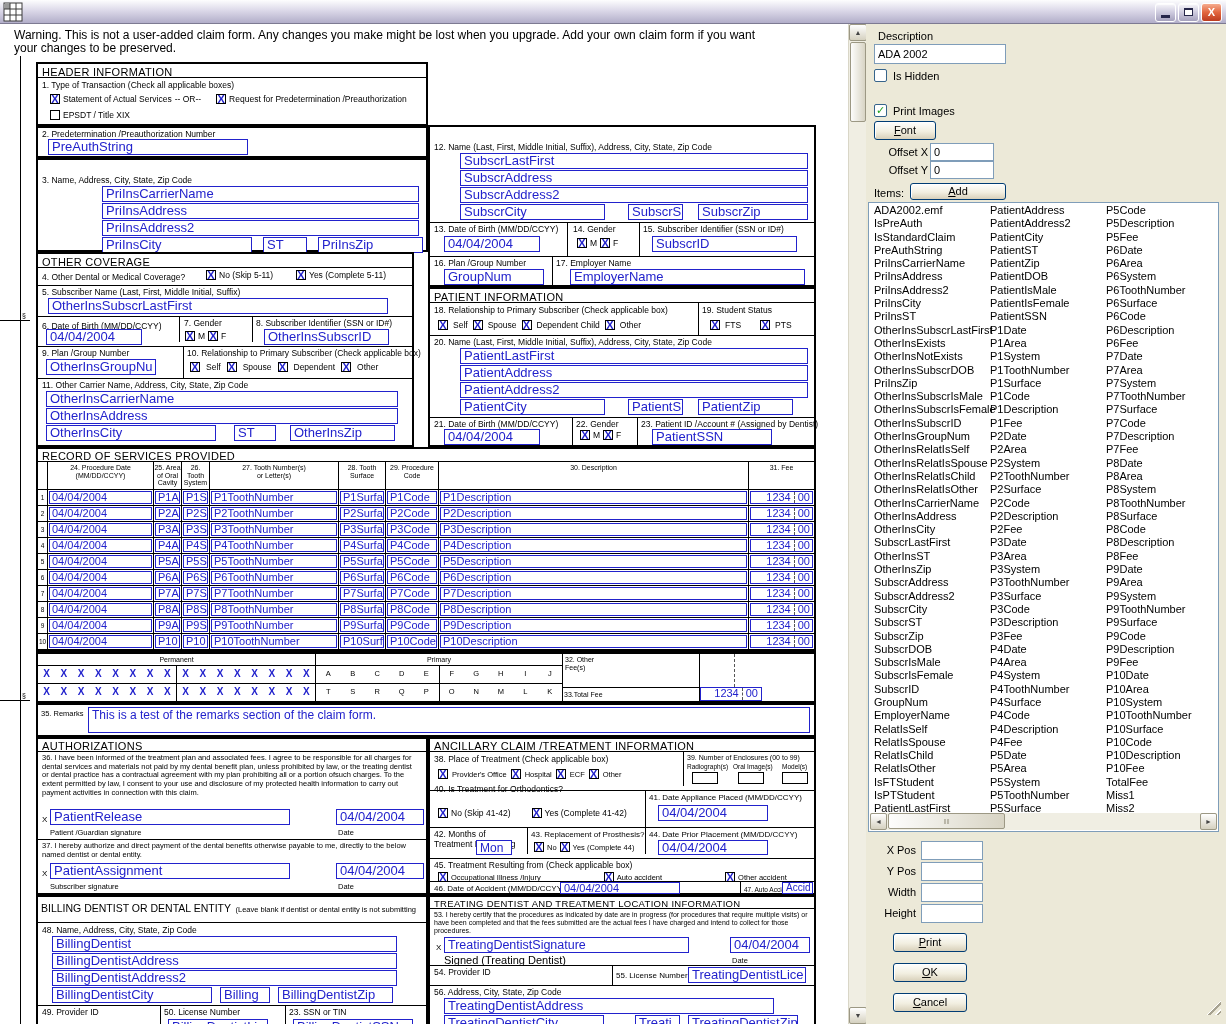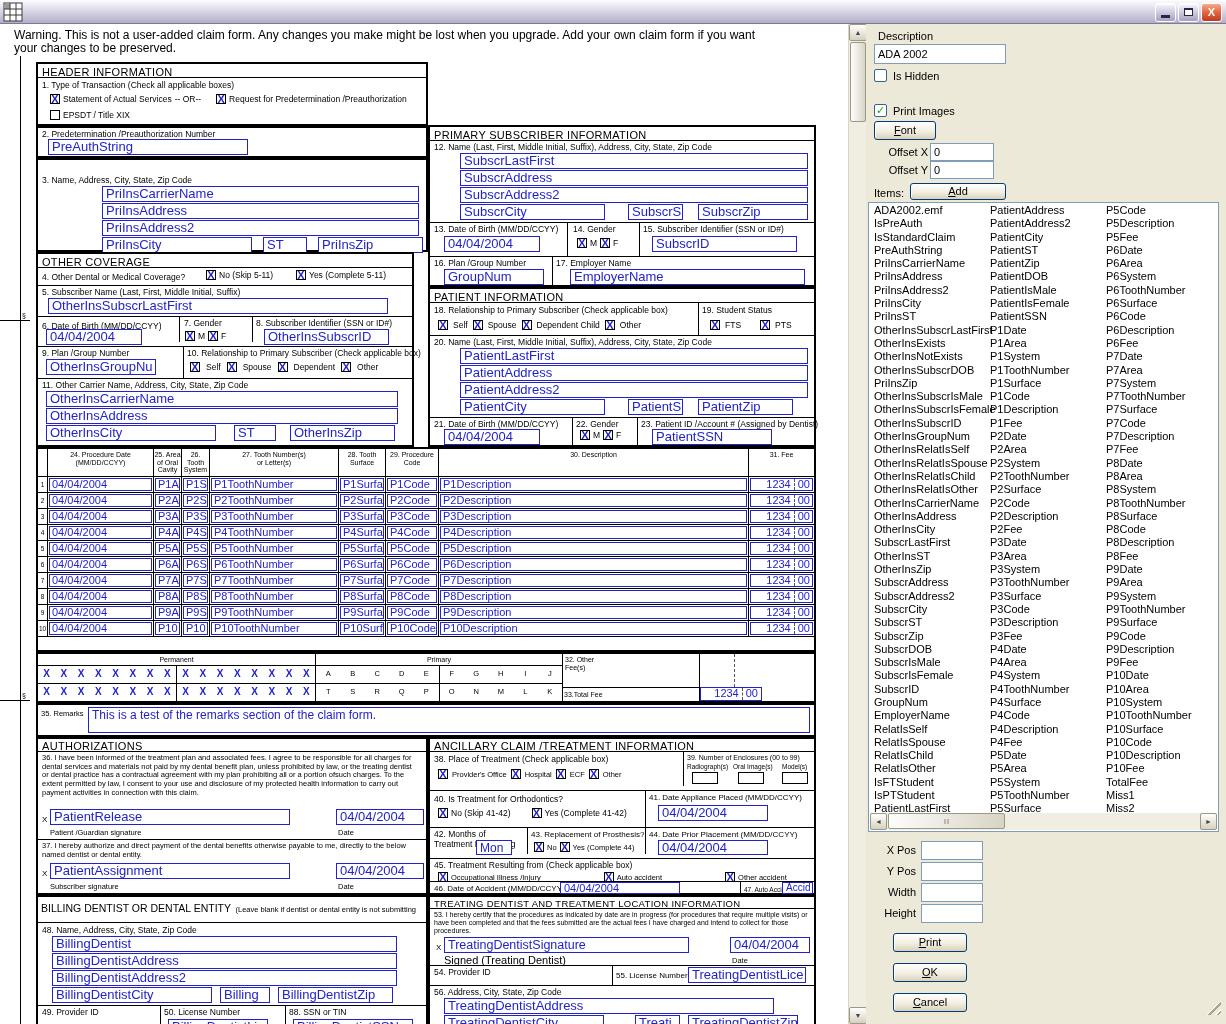--- a/index.html
+++ b/index.html
@@ -175,21 +175,20 @@
   <div class="abs divt" style="left:0;top:124px;width:374px"></div>
   <div class="q" style="left:4px;top:127px">11. Other Carrier Name, Address, City, State, Zip Code</div>
   <div class="bf" style="left:8px;top:137px;width:352px">OtherInsCarrierName</div>
   <div class="bf" style="left:8px;top:154px;width:352px">OtherInsAddress</div>
   <div class="bf" style="left:8px;top:171px;width:170px">OtherInsCity</div>
   <div class="bf" style="left:196px;top:171px;width:42px">ST</div>
   <div class="bf" style="left:252px;top:171px;width:105px">OtherInsZip</div>
 </div>
 
 <div class="fbox" style="left:428px;top:125px;width:388px;height:162px">
-  <div class="sec-t">PRIMARY SUBSCRIBER INFORMATION</div>
   <div class="q" style="left:4px;top:16px">12. Name (Last, First, Middle Initial, Suffix), Address, City, State, Zip Code</div>
   <div class="bf" style="left:30px;top:26px;width:348px">SubscrLastFirst</div>
   <div class="bf" style="left:30px;top:43px;width:348px">SubscrAddress</div>
   <div class="bf" style="left:30px;top:60px;width:348px">SubscrAddress2</div>
   <div class="bf" style="left:30px;top:77px;width:145px">SubscrCity</div>
   <div class="bf" style="left:198px;top:77px;width:55px">SubscrS</div>
   <div class="bf" style="left:268px;top:77px;width:110px">SubscrZip</div>
   <div class="abs divt" style="left:0;top:95px;width:384px"></div>
   <div class="cell" style="left:137px;top:95px;bottom:29px"></div>
   <div class="cell" style="left:209px;top:95px;bottom:29px"></div>
@@ -251,20 +250,21 @@
     <span class="xb on">X</span>
       <span class="cbl">M</span>
     <span class="xb on">X</span>
       <span class="cbl">F</span>
   </div>
   <div class="q" style="left:211px;top:131px">23. Patient ID  /Account # (Assigned by Dentist)</div>
   <div class="bf" style="left:222px;top:140px;width:120px">PatientSSN</div>
 </div>
 
 <div class="fbox" style="left:36px;top:447px;width:780px;height:205px">
+  <div class="sec-t" style="height:13px;padding-top:1px">RECORD OF SERVICES PROVIDED</div>
   <div class="svc-head">
     <div style="border-right:1px solid #000"></div>
     <div>24. Procedure Date
 (MM/DD/CCYY)</div>
     <div>25. Area
 of Oral
 Cavity</div>
     <div>26.
 Tooth
 System</div>
@@ -703,21 +703,21 @@
   </div>
   <div class="q p7" style="left:257px;top:15px">39. Number of Enclosures  (00 to 99)</div>
   <div class="q" style="left:257px;top:23px;font-size:6.5px">Radiograph(s)</div>
   <div class="q" style="left:303px;top:23px;font-size:6.5px">Oral Image(s)</div>
   <div class="q" style="left:352px;top:23px;font-size:6.5px">Model(s)</div>
   <div class="abs" style="left:262px;top:33px;width:26px;height:12px;border:1px solid #000"></div>
   <div class="abs" style="left:308px;top:33px;width:26px;height:12px;border:1px solid #000"></div>
   <div class="abs" style="left:352px;top:33px;width:26px;height:12px;border:1px solid #000"></div>
   <div class="abs divt" style="left:0;top:51px;width:384px"></div>
   <div class="cell" style="left:215px;top:51px;bottom:39px"></div>
-  <div class="q" style="left:4px;top:56px">40. Is Treatment for Orthodontics?</div>
+  <div class="q" style="left:4px;top:46px">40. Is Treatment for Orthodontics?</div>
   <div class="ck" style="left:8px;top:69px">
     <span class="xb on">X</span>
       <span class="cbl">No  (Skip 41-42)</span>
     <span class="xb on" style="margin-left:18px">X</span>
       <span class="cbl">Yes  (Complete 41-42)</span>
   </div>
   <div class="q" style="left:219px;top:54px;font-size:8px">41. Date Appliance Placed (MM/DD/CCYY)</div>
   <div class="bf" style="left:228px;top:66px;width:110px">04/04/2004</div>
   <div class="abs divt" style="left:0;top:88px;width:384px"></div>
   <div class="cell" style="left:97px;top:88px;bottom:39px"></div>
@@ -761,21 +761,21 @@
   <div class="bf" style="left:14px;top:73px;width:345px">BillingDentistAddress2</div>
   <div class="bf" style="left:14px;top:90px;width:160px">BillingDentistCity</div>
   <div class="bf" style="left:182px;top:90px;width:50px">Billing</div>
   <div class="bf" style="left:240px;top:90px;width:115px">BillingDentistZip</div>
   <div class="abs divt" style="left:0;top:108px;width:388px"></div>
   <div class="cell" style="left:122px;top:108px;bottom:0"></div>
   <div class="cell" style="left:247px;top:108px;bottom:0"></div>
   <div class="q" style="left:4px;top:111px">49. Provider ID</div>
   <div class="q" style="left:126px;top:111px">50. License Number</div>
   <div class="bf" style="left:130px;top:122px;width:100px">BillingDentistLice</div>
-  <div class="q" style="left:251px;top:111px">88. SSN or TIN</div>
+  <div class="q" style="left:251px;top:111px">23. SSN or TIN</div>
   <div class="bf" style="left:255px;top:122px;width:120px">BillingDentistSSNor</div>
 </div>
 
 <div class="fbox" style="left:428px;top:895px;width:388px;height:140px">
   <div class="sec-t" style="font-size:9.5px;height:12px;padding-top:1px">TREATING DENTIST AND TREATMENT LOCATION INFORMATION</div>
   <div class="p7" style="position:absolute;left:4px;top:14px;width:376px">53. I hereby certify that the procedures as indicated by date are in progress (for procedures that require multiple visits) or have been completed and that the fees submitted are the actual fees I have charged and intend to collect for those procedures.</div>
   <div class="q" style="left:6px;top:46px;font-size:8px">X</div>
   <div class="bf" style="left:14px;top:40px;width:245px;font-size:12.5px">TreatingDentistSignature</div>
   <div class="bf" style="left:300px;top:40px;width:80px">04/04/2004</div>
   <div class="q" style="left:14px;top:59px;font-size:11px">Signed (Treating Dentist)</div>

